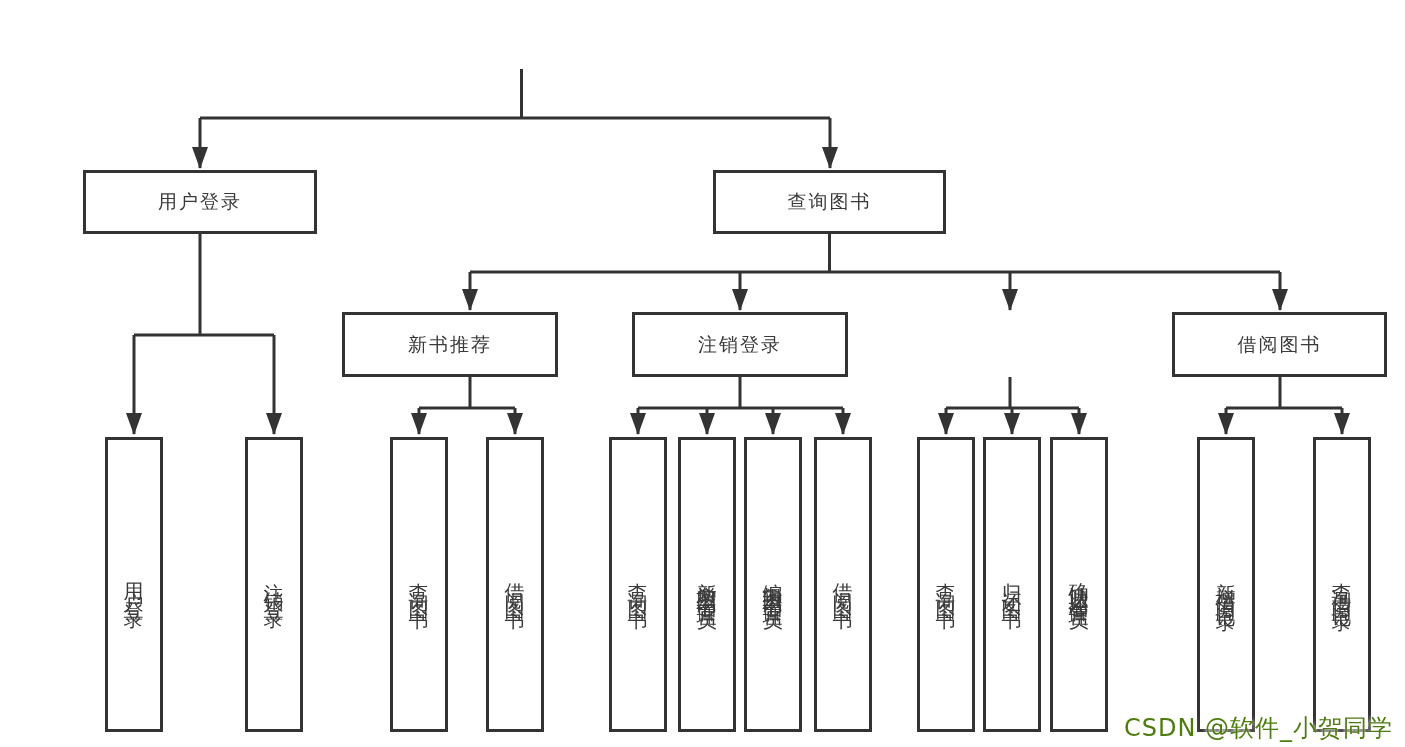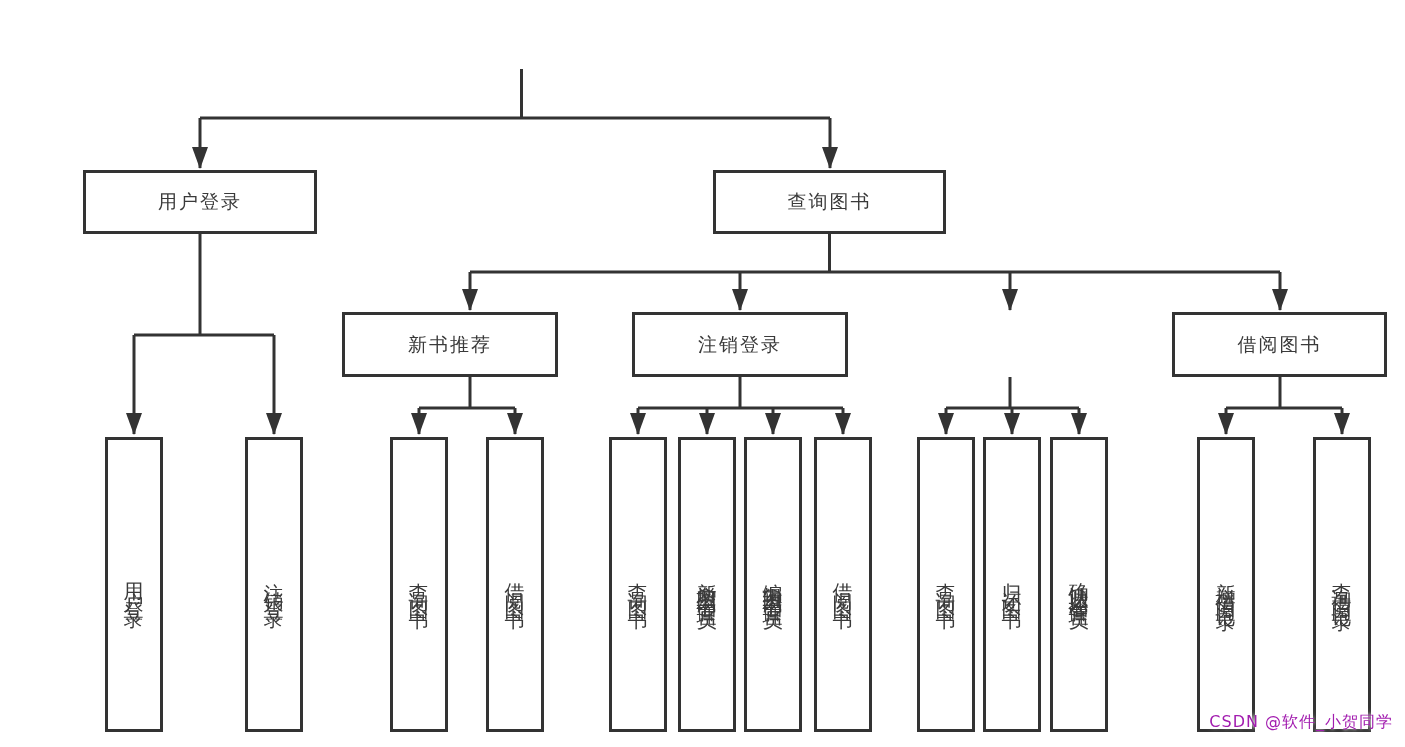--- a/index.html
+++ b/index.html
@@ -28,22 +28,22 @@
     text-orientation:mixed;
     font-size:20px;
     letter-spacing:9px;
     line-height:1;
   }
   .leaf span { display:block; }
   .watermark {
     position:absolute;
     top:712px; right:12px;
     z-index:2;
-    font-size:16px;
-    color:#a21caf;
+    font-size:24px;
+    color:#4d7c0f;
     letter-spacing:1px;
     text-shadow:0 0 3px #ffffff, 0 0 6px #ffffff;
     white-space:nowrap;
   }
 </style>
 </head>
 <body>
 
 <div class="canvas">
 

